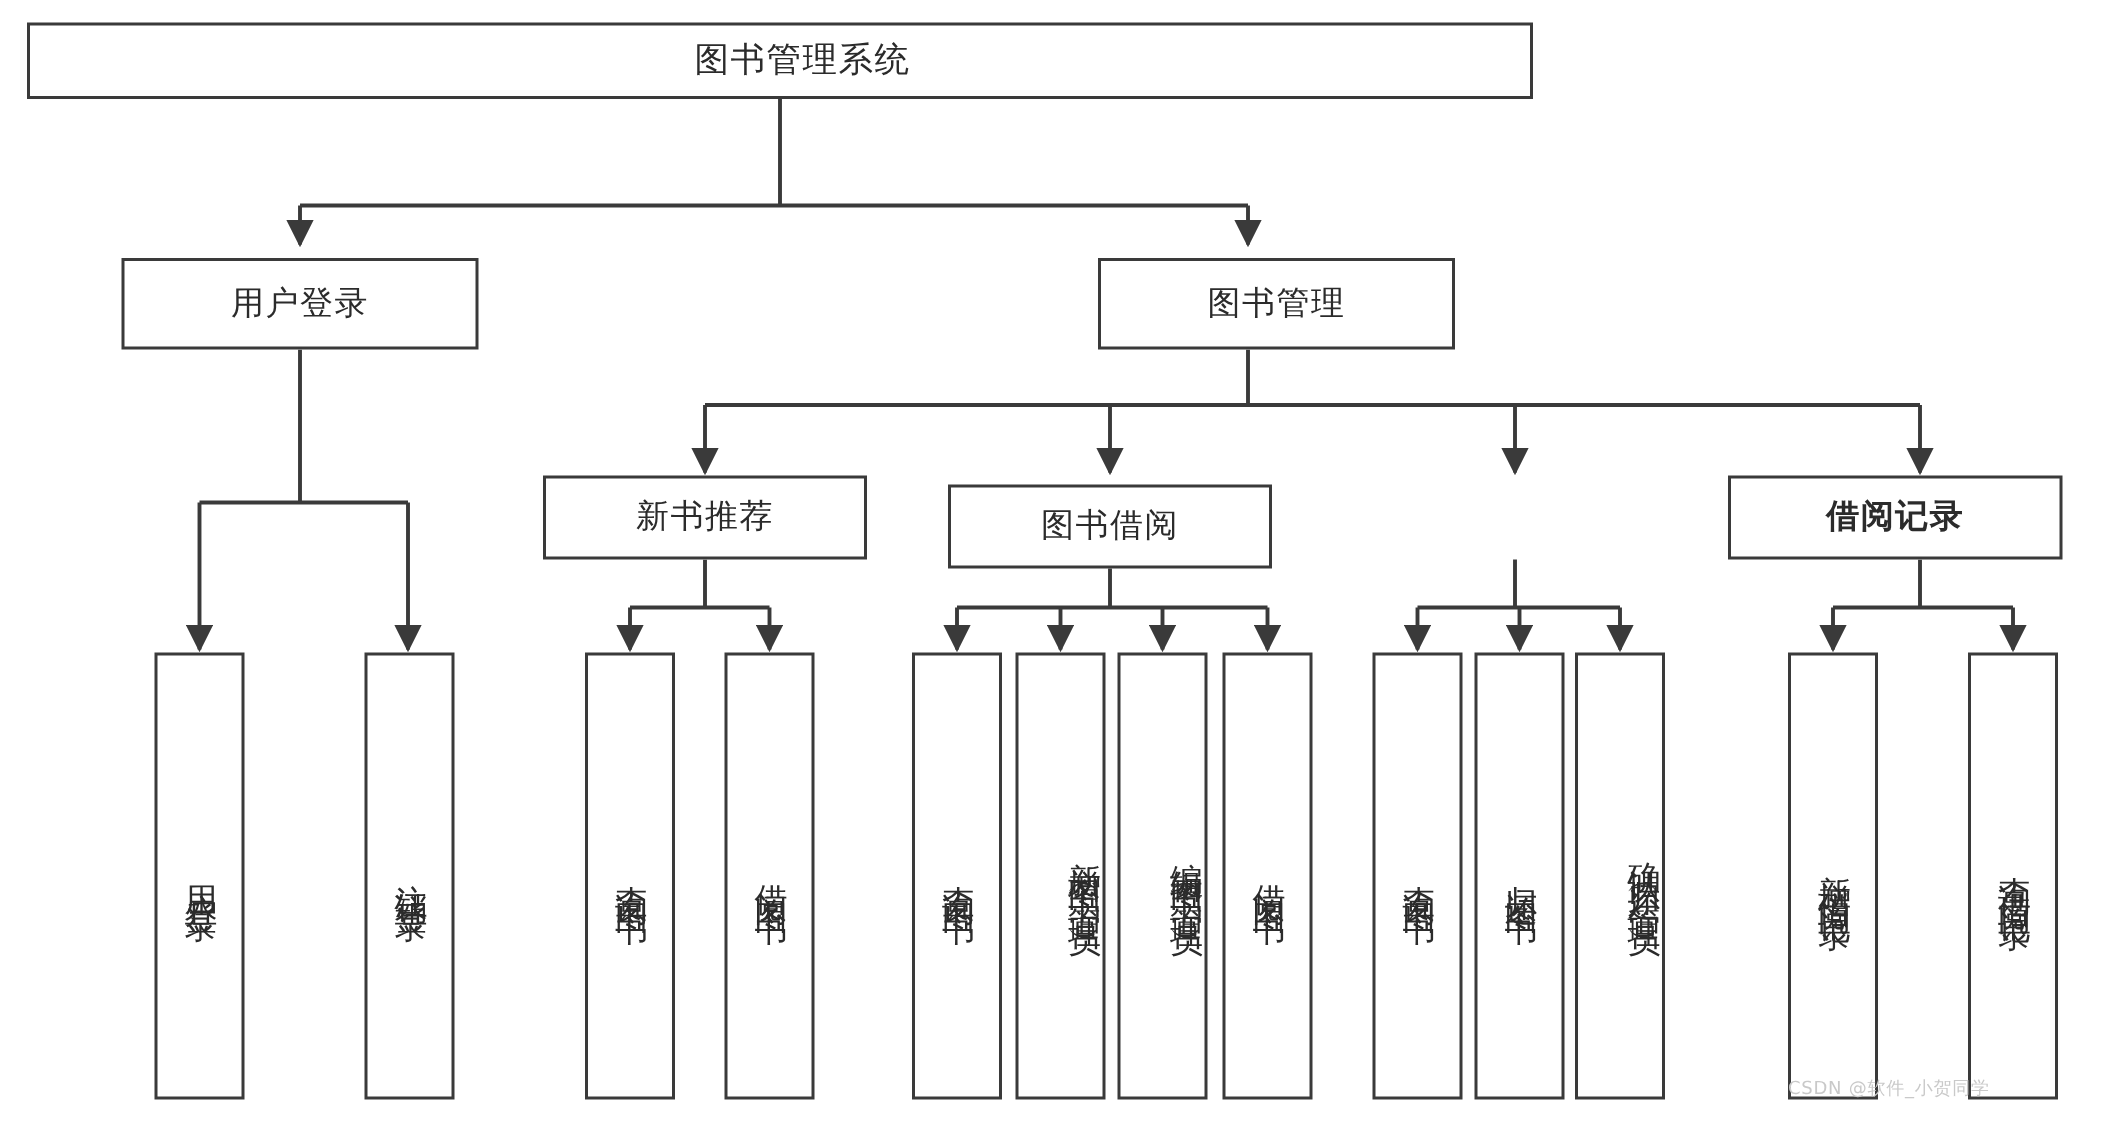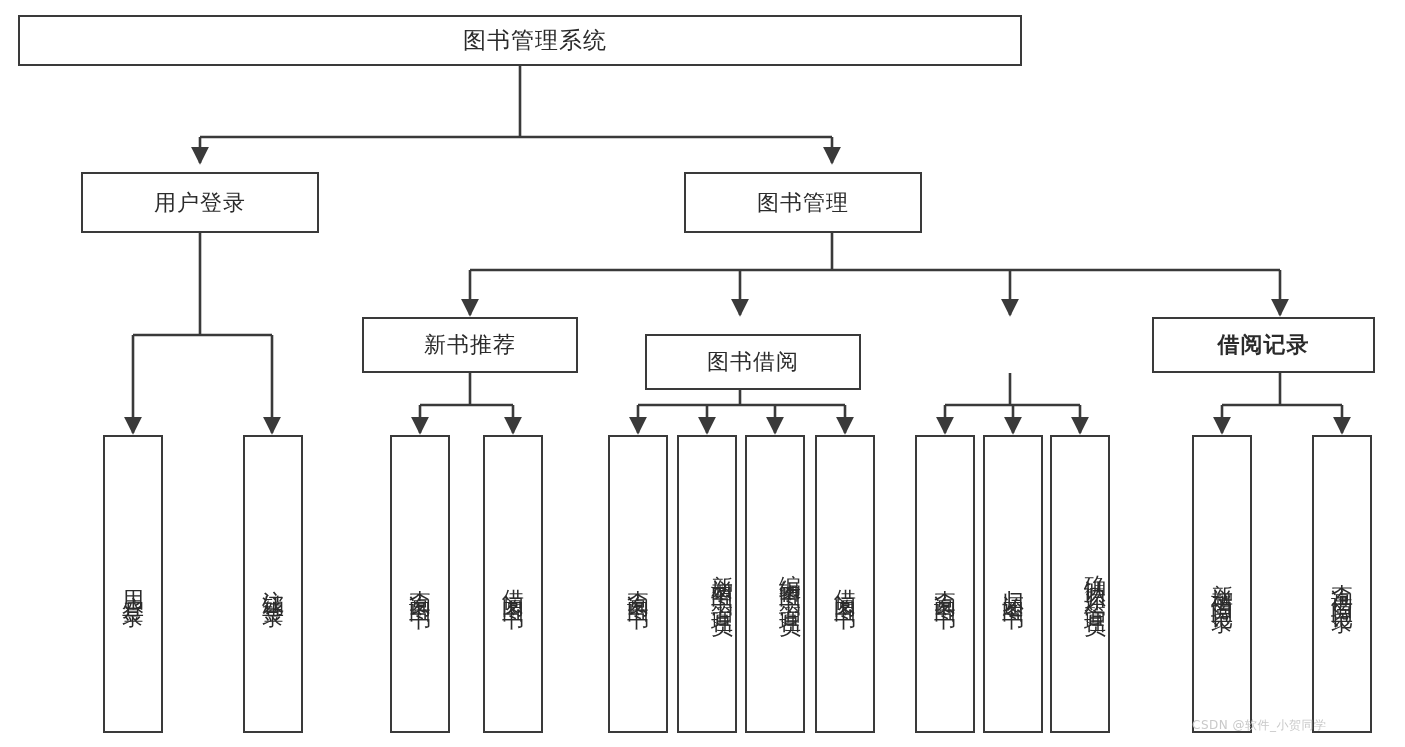--- a/index.html
+++ b/index.html
@@ -103,25 +103,25 @@
       <path d="M 1222 405 L 1342 405"></path>
       <path d="M 1222 405 L 1222 433" marker-end="url(#arrow)"></path>
       <path d="M 1342 405 L 1342 433" marker-end="url(#arrow)"></path>
     </g>
   </svg>
 
   <div class="node h root" style="left:18px;top:15px;width:1004px;height:51px;padding-left:30px;">图书管理系统</div>
 
   <div class="node h" style="left:81px;top:172px;width:238px;height:61px;">用户登录</div>
 
-  <div class="node h" style="left:684px;top:172px;width:238px;height:61px;">图书管理</div>
+  <div class="node h" style="left:732px;top:172px;width:238px;height:61px;">图书管理</div>
 
   <div class="node h" style="left:362px;top:317px;width:216px;height:56px;">新书推荐</div>
 
-  <div class="node h" style="left:632px;top:334px;width:216px;height:56px;margin-left:13px;">图书借阅</div>
+  <div class="node h" style="left:632px;top:323px;width:216px;height:56px;">图书借阅</div>
 
 
   <div class="node h" style="left:1152px;top:317px;width:223px;height:56px;font-weight:bold;">借阅记录</div>
 
   <div class="node v" style="left:103px;top:435px;width:60px;height:298px;">用户登录</div>
 
   <div class="node v" style="left:243px;top:435px;width:60px;height:298px;">注销登录</div>
 
   <div class="node v" style="left:390px;top:435px;width:60px;height:298px;">查询图书</div>
 

